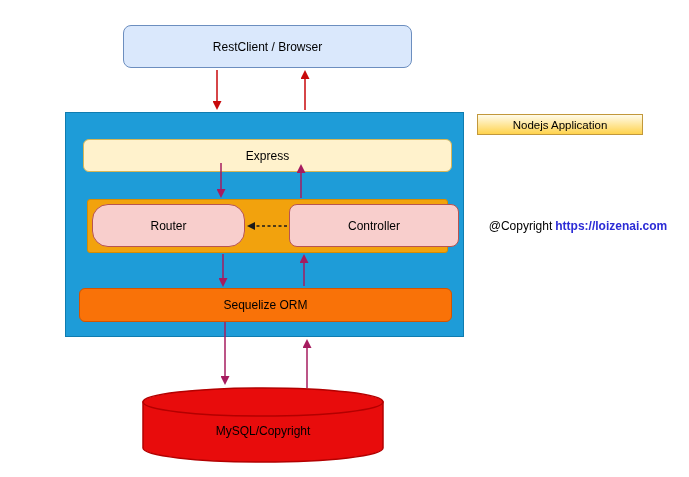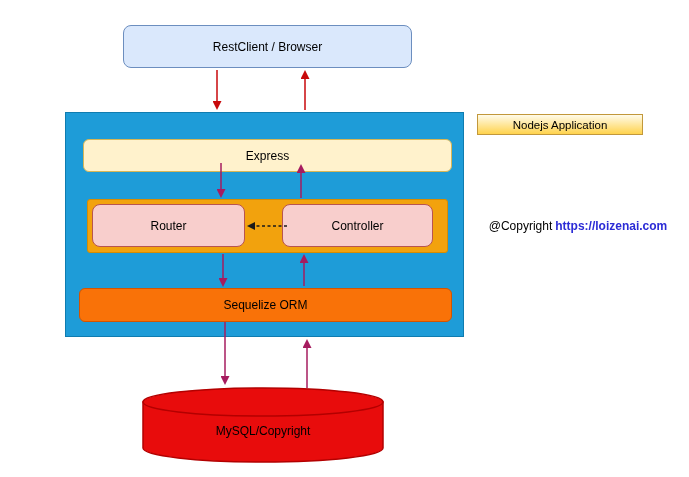--- a/index.html
+++ b/index.html
@@ -32,25 +32,25 @@
     background:#FFF2CC;border:1px solid #D6B656;border-radius:6px;
     z-index:2;
   }
   .orange-container{
     left:87px;top:199px;width:361px;height:54px;
     background:#F2A20D;border:1px solid #D68C00;border-radius:3px;
     z-index:2;
   }
   .router{
     left:92px;top:204px;width:153px;height:43px;
-    background:#F8CECC;border:1px solid #B85450;border-radius:8px;
+    background:#F8CECC;border:1px solid #B85450;border-radius:16px;
     z-index:3;
   }
   .controller{
-    left:282px;top:204px;width:151px;height:43px;
+    left:289px;top:204px;width:170px;height:43px;
     background:#F8CECC;border:1px solid #B85450;border-radius:8px;
     z-index:3;
   }
   .sequelize{
     left:79px;top:288px;width:373px;height:34px;
     background:#F97208;border:1px solid #D35400;border-radius:6px;
     z-index:2;
   }
   .nodejs-badge{
     left:477px;top:114px;width:166px;height:21px;

